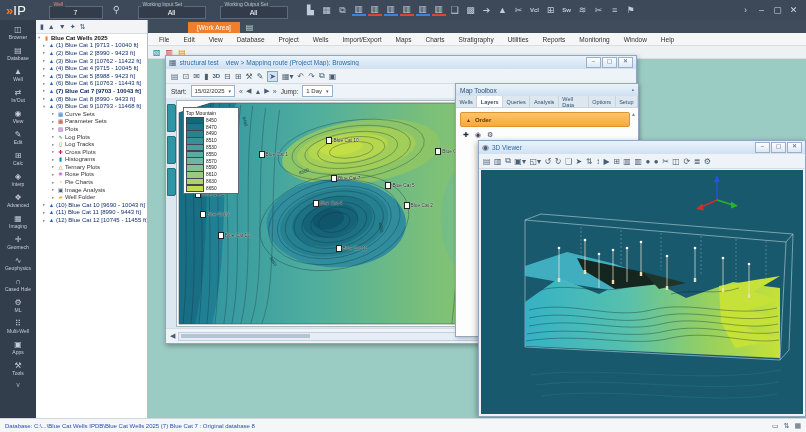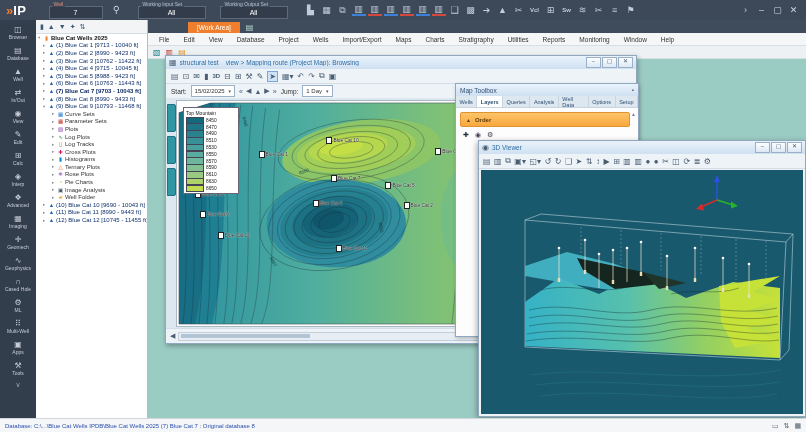--- a/index.html
+++ b/index.html
@@ -3,21 +3,21 @@
 <meta charset="utf-8">
 <style>
   html,body{margin:0;padding:0;background:#222;}
   #app{position:relative;width:806px;height:432px;overflow:hidden;background:#9bccc3;
        font-family:"Liberation Sans","DejaVu Sans",sans-serif;cursor:default;}
   
   .topbar{position:absolute;left:0;top:0;width:806px;height:20px;background:#3d4958;
           display:flex;align-items:center;gap:4px;padding:0 6px;box-sizing:border-box;z-index:20;}
   .logo{display:flex;align-items:center;margin-right:8px;}
   .logo-arrow{color:#f07f2d;font-weight:bold;font-size:13px;line-height:13px;}
-  .logo-text{color:#fff;font-weight:bold;font-size:13px;letter-spacing:.5px;}
+  .logo-text{color:#fff;font-weight:normal;font-size:13px;letter-spacing:.5px;}
   .tb-group{position:relative;padding-top:5px;margin-left:10px;}
   .tb-field-label{position:absolute;top:0px;left:3px;font-size:5px;color:#b7c1cd;background:#3d4958;
                   padding:0 2px;white-space:nowrap;z-index:2;}
   .tb-field-label.red{color:#e98b7d;}
   .tb-field{border:1px solid #5c6a7c;background:#323c4a;color:#fff;font-size:7px;height:11px;
             min-width:52px;display:flex;align-items:center;justify-content:center;}
   .tb-field.wide{min-width:66px;}
   .tb-ic{color:#c2ccd8;font-size:9px;line-height:10px;width:14px;text-align:center;}
   .tb-ic.txt{font-size:6px;font-weight:bold;}
   .u-blue{border-bottom:2px solid #3b82d8;}

